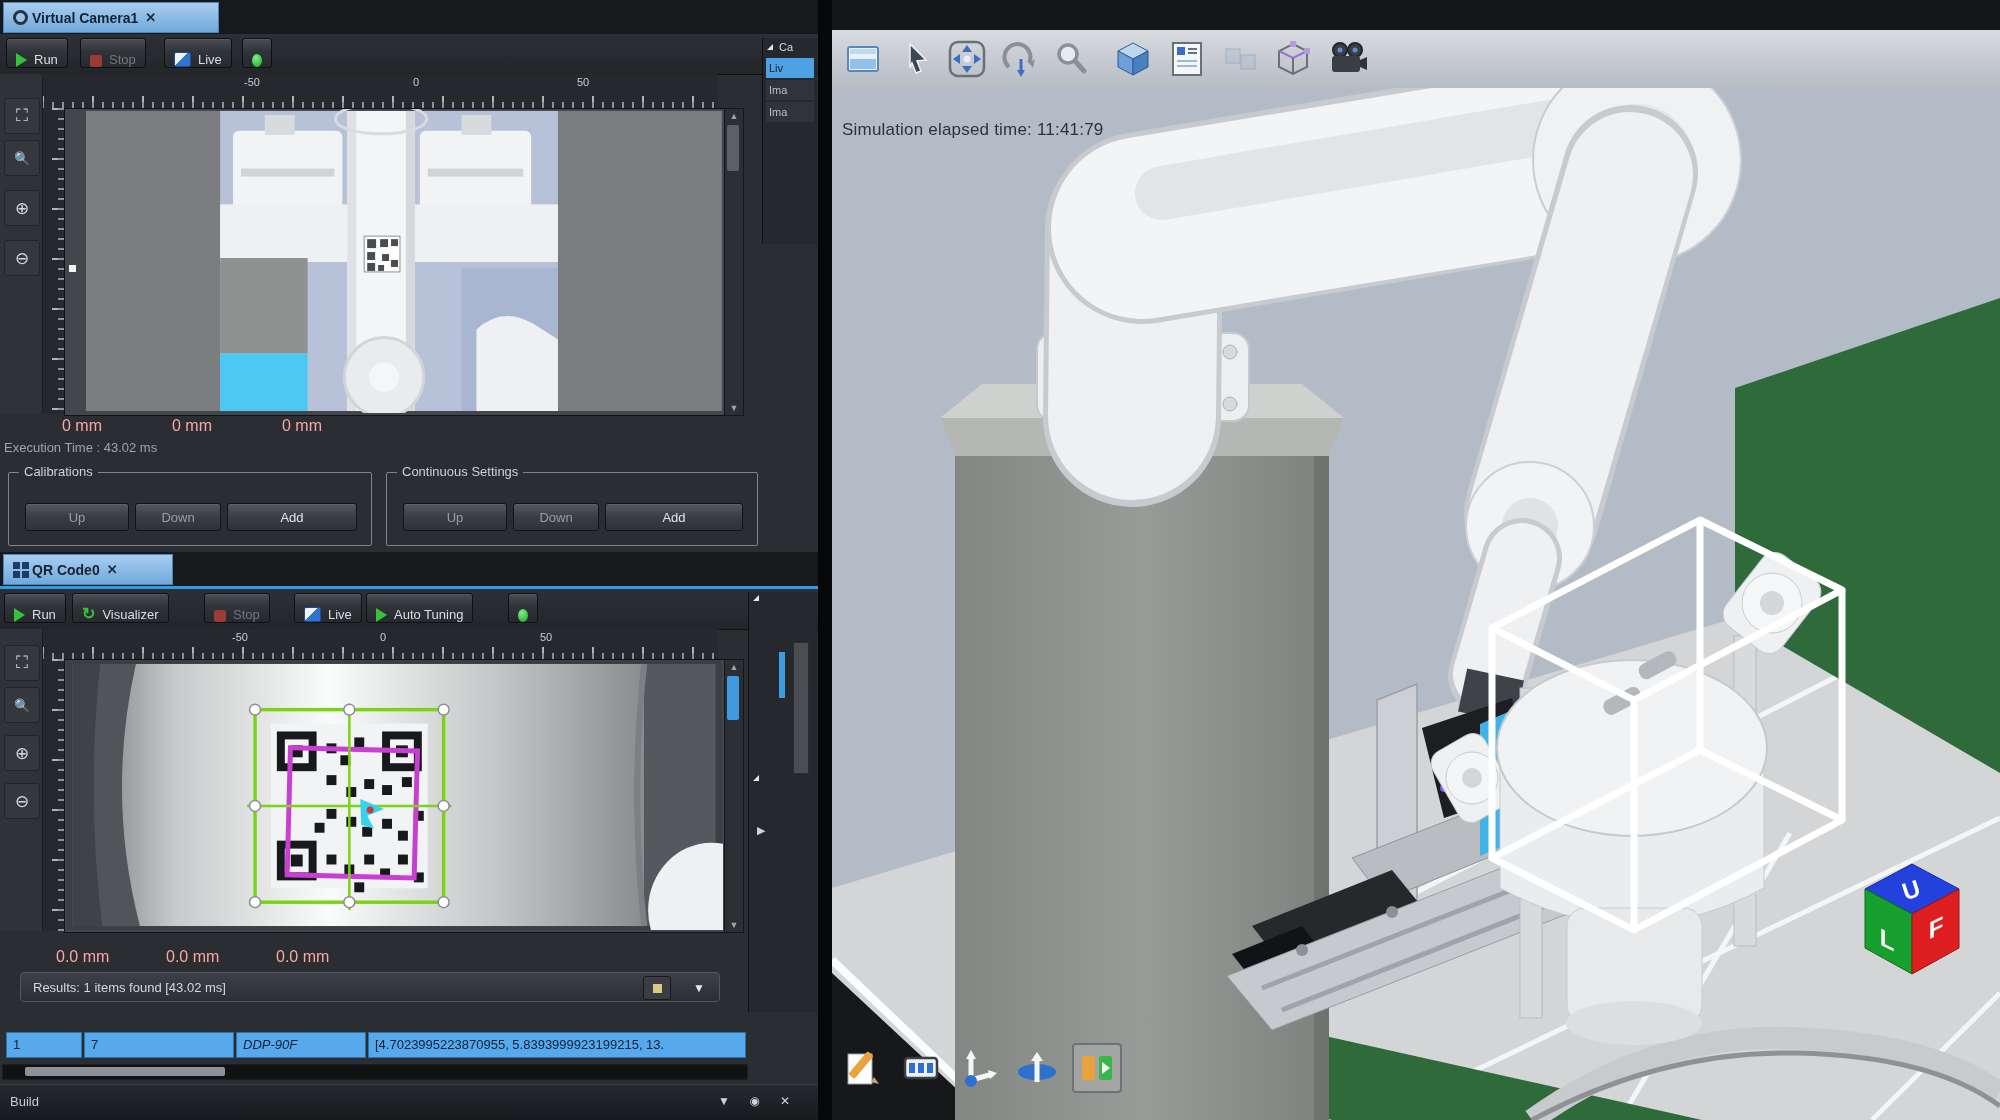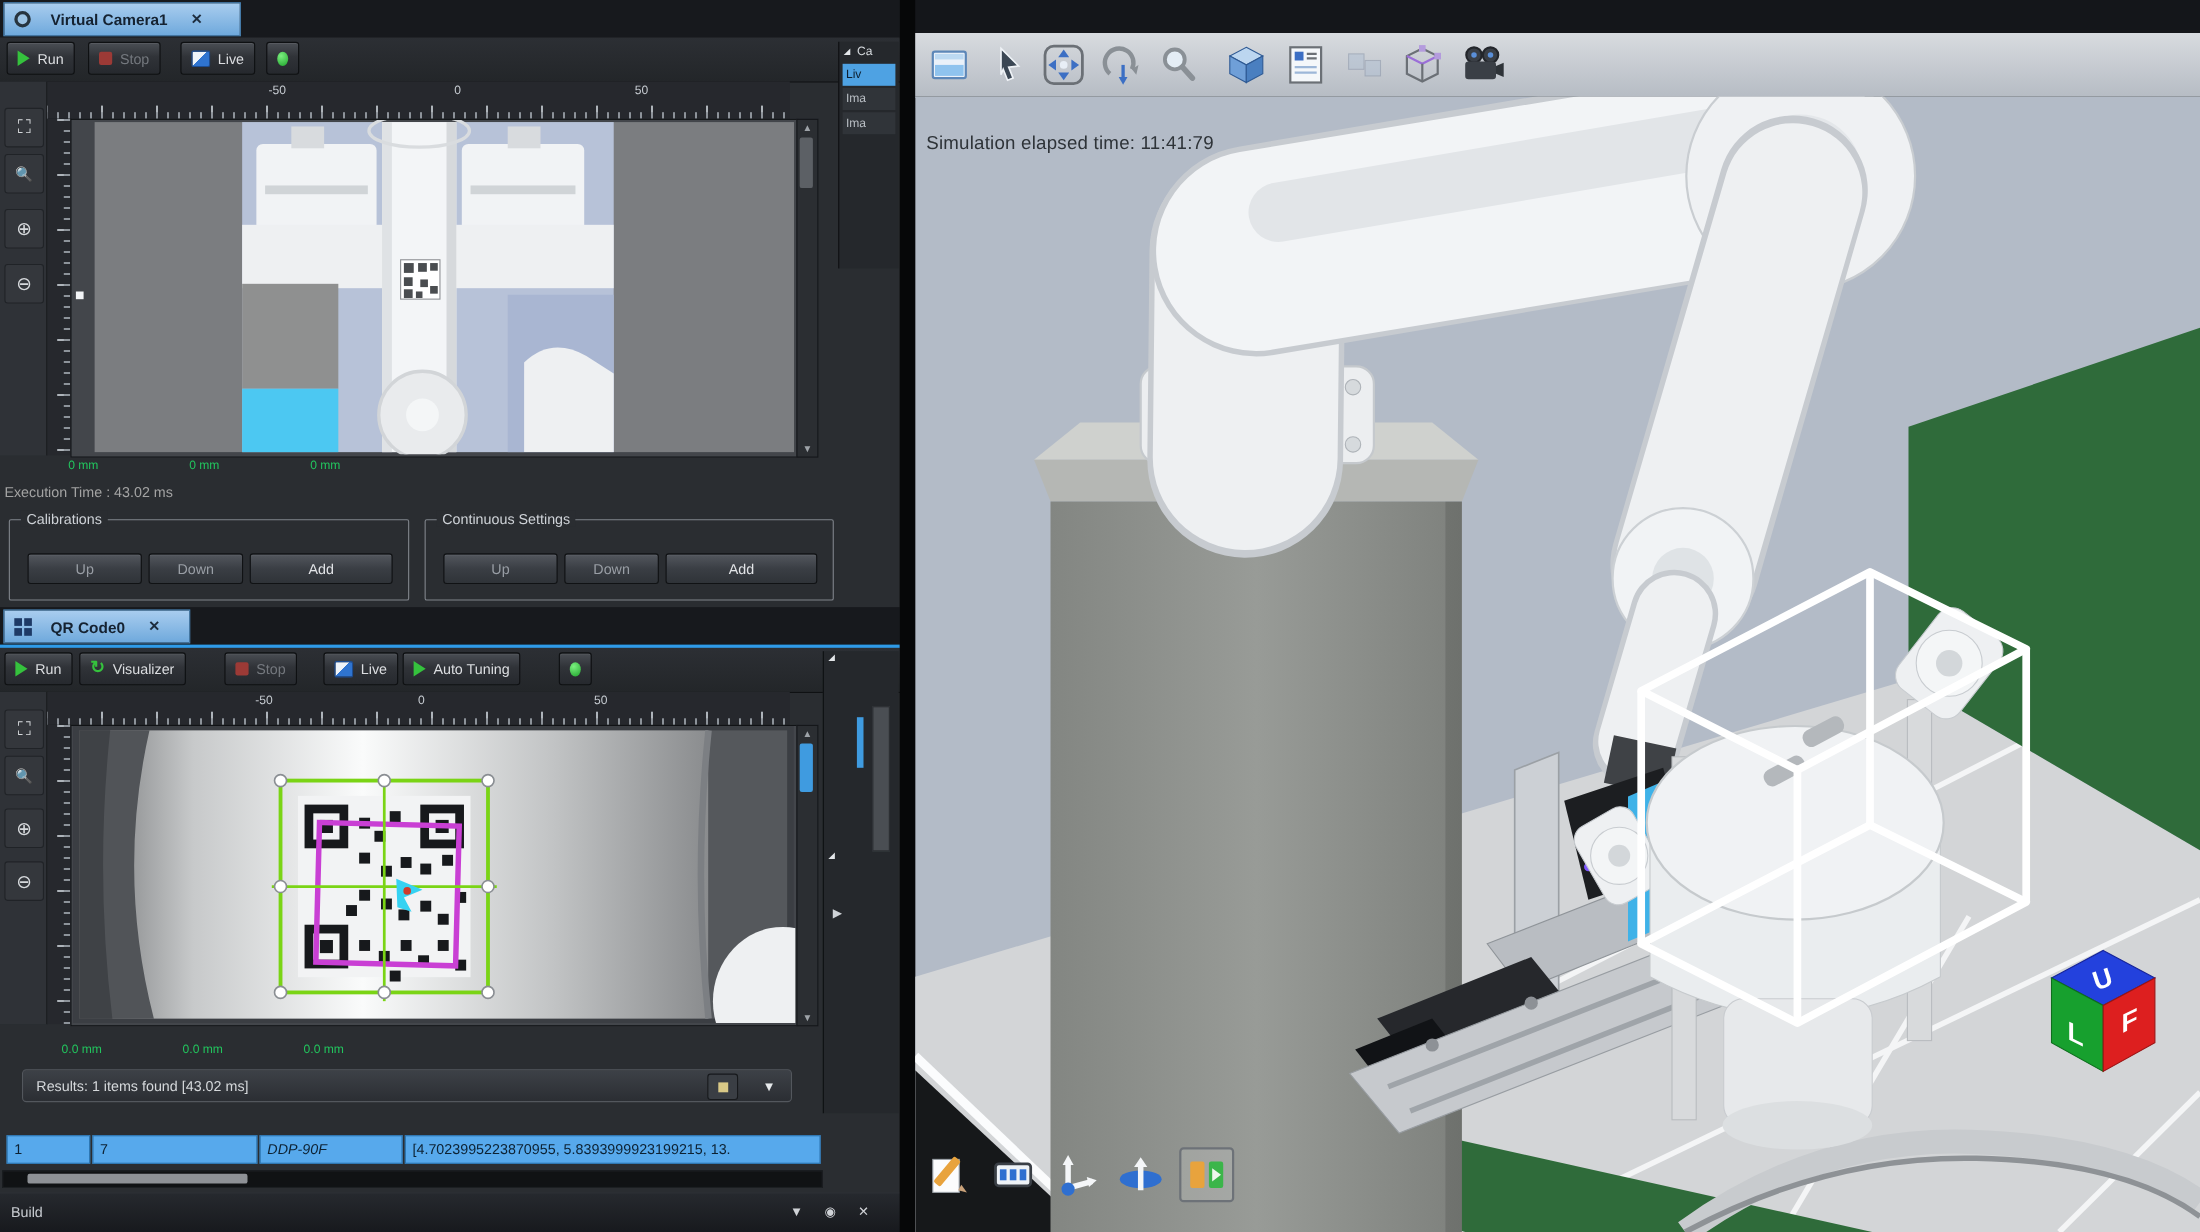--- a/index.html
+++ b/index.html
@@ -2,28 +2,28 @@
 <html><head>
 <meta charset="utf-8">
 <style>
   html,body{margin:0;padding:0;background:#000;}
   #app{position:relative;width:2000px;height:1120px;background:#0b0c0e;overflow:hidden;
        font-family:"Liberation Sans",sans-serif;color:#d6d9dc;}
   .abs{position:absolute;}
   
   .panel{position:absolute;background:#2a2d31;}
   .tabbar{position:absolute;left:0;right:0;height:34px;background:#17191d;border-bottom:1px solid #0c0d0f;}
-  .tab{position:absolute;left:3px;top:2px;height:29px;display:flex;align-items:center;gap:18px;
+  .tab{position:absolute;left:3px;top:2px;height:29px;display:flex;align-items:center;gap:4px;
        padding:0 9px;background:linear-gradient(#a9cdef,#6fa9dc);border:1px solid #4a86b8;
        color:#152231;font-size:14px;font-weight:bold;}
   .tclose{font-size:13px;font-weight:bold;color:#1d2c3d;margin-left:3px;cursor:default;}
   .cam-ic{width:15px;height:15px;border-radius:50%;border:3px solid #27343f;background:#9cc3e4;box-sizing:border-box;}
   .qr-ic{width:7px;height:7px;background:#1e3a66;box-shadow:9px 0 0 #1e3a66,0 9px 0 #1e3a66,9px 9px 0 #1e3a66;margin-right:8px;margin-bottom:8px;}
   .toolbar{position:absolute;left:0;right:0;background:linear-gradient(#2c2f34,#232629);border-bottom:1px solid #0f1113;}
-  .tbtn{position:absolute;top:4px;height:30px;box-sizing:border-box;display:flex;align-items:center;gap:7px;
+  .tbtn{position:absolute;top:4px;height:30px;box-sizing:border-box;display:flex;align-items:flex-end;gap:7px;
         padding:0 9px;background:linear-gradient(#4a4e54,#303338 45%,#26292e);
         border:1px solid #0e1012;border-radius:3px;color:#dcdee1;font-size:13px;
         box-shadow:inset 0 1px 0 rgba(255,255,255,.08);}
   .tbtn.dis{color:#74787e;}
   .ic-play{width:0;height:0;border-left:11px solid #35c23d;border-top:7px solid transparent;border-bottom:7px solid transparent;}
   .ic-stop{width:12px;height:12px;background:#9c3a36;border-radius:2px;}
   .ic-live{width:15px;height:13px;background:linear-gradient(135deg,#eef3f8 45%,#2f74d0 46%);border:1px solid #1d4d92;border-radius:2px;}
   .ic-loop{color:#35c23d;font-size:16px;font-weight:bold;line-height:1;}
   .ic-dot{width:13px;height:13px;border-radius:50%;background:radial-gradient(circle at 35% 30%,#7bf07f,#1ea32b);}
   .ruler-h{position:absolute;background:#26282d;border-bottom:1px solid #121417;
@@ -33,21 +33,21 @@
   .ruler-h span{position:absolute;top:2px;font-size:11px;color:#c6cbd1;}
   .ruler-v{position:absolute;background:#26282d;border-right:1px solid #121417;
       background-image:repeating-linear-gradient(180deg,#8d939a 0 2px,transparent 2px 10px),
                        repeating-linear-gradient(180deg,#aeb4ba 0 2px,transparent 2px 50px);
       background-size:6px 100%,12px 100%;background-position:right top,right top;background-repeat:no-repeat;}
   .mm-unit{position:absolute;font-size:11px;color:#c6cbd1;}
   .viewport{position:absolute;background:#43464b;border:1px solid #111316;}
   .vscroll{position:absolute;width:18px;background:#2b2e32;border:1px solid #15171a;}
   .vscroll .arr{position:absolute;left:0;right:0;height:14px;color:#9ea3a8;font-size:9px;text-align:center;line-height:14px;}
   .vscroll .thumb{position:absolute;left:2px;width:12px;background:#5c6065;border-radius:2px;}
-  .coords span{position:absolute;font-size:11px;color:#22c55e;text-align:center;}
+  .coords span{position:absolute;font-size:16px;color:#fca5a5;text-align:center;}
   .exec{position:absolute;font-size:13px;color:#a3a3a3;text-align:center;}
   .grp{position:absolute;border:1px solid #80858c;border-radius:2px;background:#2a2d31;}
   .grp .legend{position:absolute;top:-9px;left:10px;background:#2a2d31;padding:0 5px;font-size:13px;color:#ced2d7;}
   .gbtn{position:absolute;top:30px;height:28px;box-sizing:border-box;display:flex;align-items:center;justify-content:center;
         background:linear-gradient(#53575e,#3a3e44 50%,#2f3338);border:1px solid #101214;border-radius:3px;
         color:#e2e4e7;font-size:13px;box-shadow:inset 0 1px 0 rgba(255,255,255,.08);}
   .gbtn.dim{color:#999ea5;}
   .side-tools{position:absolute;left:0;width:42px;background:#2f3237;border-right:1px solid #1a1c1f;}
   .stool{position:absolute;left:4px;width:34px;height:34px;background:#34373c;border:1px solid #202327;border-radius:3px;
          display:flex;align-items:center;justify-content:center;color:#d5d8db;font-size:17px;}

